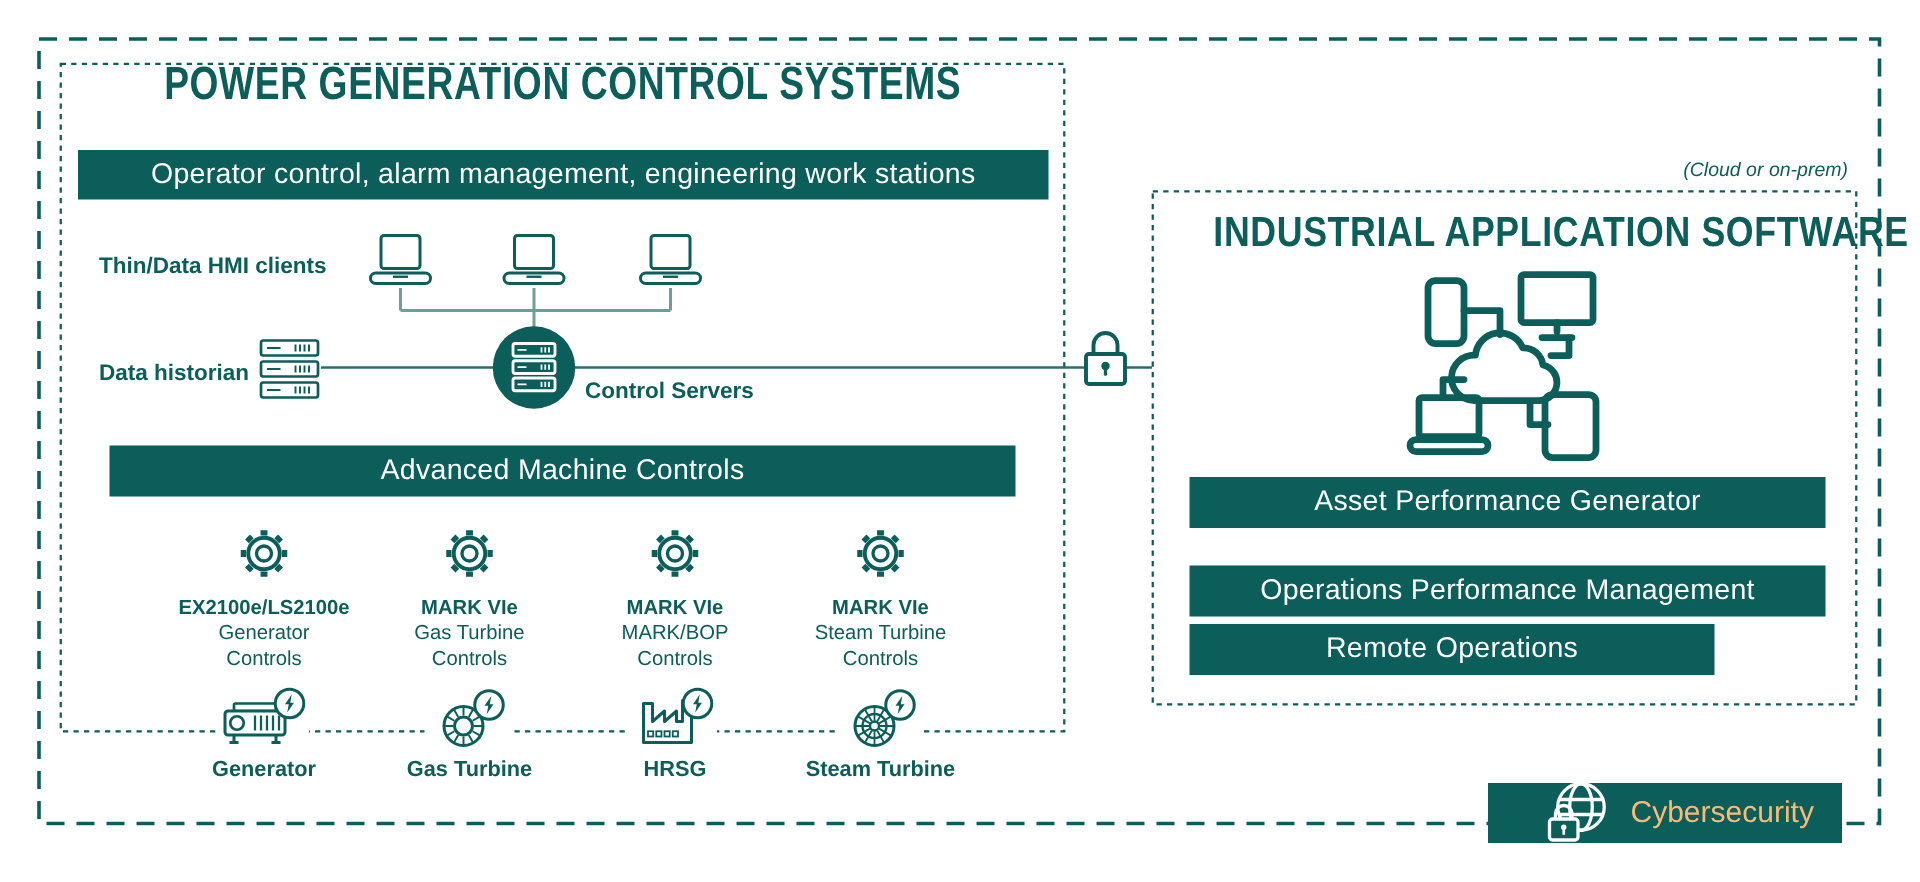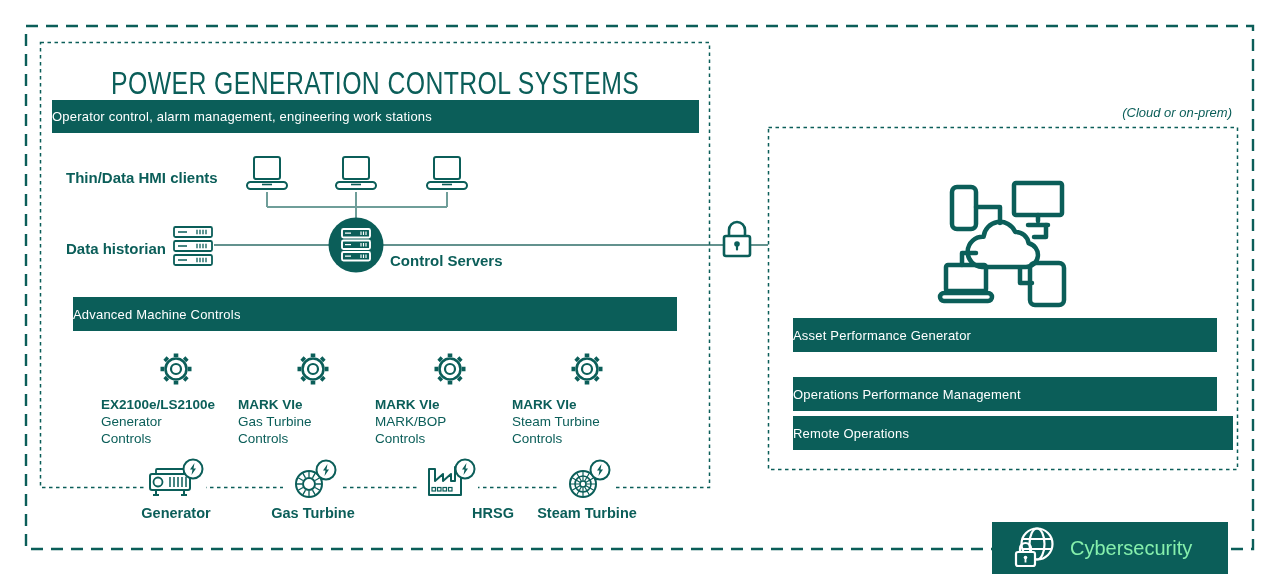--- a/index.html
+++ b/index.html
@@ -9,32 +9,32 @@
   }
   .abs{position:absolute;}
   svg{display:block;overflow:visible;}
   .ic{color:var(--teal,#0b5e59);}
   .underlay{position:absolute;left:0;top:0;}
   .b-outer{stroke:var(--teal,#0b5e59);stroke-width:2.4;fill:none;stroke-dasharray:12 8;}
   .b-inner{stroke:var(--teal,#0b5e59);stroke-width:1.5;fill:none;stroke-dasharray:3.5 3.5;}
   .l-light{stroke:var(--light_line,#6f9e99);stroke-width:2;fill:none;}
   .l-main{stroke:var(--main_line,#2f6e68);stroke-width:1.6;fill:none;}
   .cond{display:inline-block;transform:scaleX(0.8);transform-origin:center center;white-space:nowrap;}
-  .ltitle{left:40px;top:66px;width:670px;text-align:center;font-size:31px;font-weight:400;letter-spacing:.5px;}
+  .ltitle{left:40px;top:38px;width:670px;text-align:center;font-size:31px;font-weight:700;letter-spacing:.5px;}
   .rtitle{left:768px;top:139px;width:470px;text-align:center;font-size:28px;font-weight:800;letter-spacing:.5px;}
   .rtitle .cond{transform:scaleX(0.85);}
-  .banner{background:var(--teal,#0b5e59);color:#fff;display:flex;align-items:center;
-          font-size:13px;font-weight:400;letter-spacing:.2px;}
+  .banner{background:var(--teal,#0b5e59);color:#fff;display:flex;align-items:center;justify-content:center;
+          font-size:19px;font-weight:400;letter-spacing:.2px;}
   .lab{font-weight:700;font-size:15px;white-space:nowrap;}
   .colhead{font-weight:700;}
-  .ctrl{width:150px;text-align:left;font-size:13.5px;line-height:17px;}
+  .ctrl{width:150px;text-align:center;font-size:13.5px;line-height:17px;}
   .eqlab{width:150px;text-align:center;font-weight:700;font-size:14.5px;white-space:nowrap;}
   .note{font-style:italic;font-size:13px;text-align:right;}
-  .cyber{left:992px;top:522px;width:236px;height:52px;background:var(--teal,#0b5e59);color:#86efac;
-         display:flex;align-items:center;gap:12px;padding-left:16px;box-sizing:border-box;font-size:20px;}
+  .cyber{left:992px;top:522px;width:236px;height:40px;background:var(--teal,#0b5e59);color:#fdba74;
+         display:flex;align-items:center;gap:12px;padding-left:33px;box-sizing:border-box;font-size:20px;}
 </style>
 </head>
 <body>
 
 <div class="stage">
 
   <svg class="underlay" width="1280" height="588" viewBox="0 0 1280 588">
     <rect class="b-outer" x="26" y="26" width="1227" height="523"></rect>
     <rect class="b-inner" x="40.5" y="42.5" width="669" height="445"></rect>
     <rect class="b-inner" x="768.5" y="127.5" width="469" height="342"></rect>
@@ -187,25 +187,28 @@
     <circle cx="26" cy="28" r="13" fill="#fff" stroke="currentColor" stroke-width="2"></circle>
     <circle cx="26" cy="28" r="8" fill="none" stroke="currentColor" stroke-width="1.6"></circle>
     <circle cx="26" cy="28" r="3" fill="none" stroke="currentColor" stroke-width="1.6"></circle>
     <path stroke="currentColor" stroke-width="1.2" d="M29.5,28 L38.5,28 M29.03,29.75 L36.8,34.25 M27.75,31.03 L32.25,38.8 M26,31.5 L26,40.5 M24.25,31.03 L19.75,38.8 M22.97,29.75 L15.2,34.25 M22.5,28 L13.5,28 M22.97,26.25 L15.2,21.75 M24.25,24.97 L19.75,17.2 M26,24.5 L26,15.5 M27.75,24.97 L32.25,17.2 M29.03,26.25 L36.8,21.75"></path>
     <circle cx="43" cy="14" r="9.5" fill="#fff" stroke="currentColor" stroke-width="2"></circle>
     <polygon points="44.5,8 40,14.5 42.5,14.5 41.5,20 46,13.5 43.5,13.5" fill="currentColor"></polygon>
   </svg>
 
   <div class="abs eqlab" style="left:101px;top:505px;">Generator</div>
   <div class="abs eqlab" style="left:238px;top:505px;">Gas Turbine</div>
-  <div class="abs eqlab" style="left:364px;top:505px;text-align:right;">HRSG</div>
+  <div class="abs eqlab" style="left:375px;top:505px;">HRSG</div>
   <div class="abs eqlab" style="left:512px;top:505px;">Steam Turbine</div>
 
   <div class="abs note" style="left:900px;top:105px;width:332px;">(Cloud or on-prem)</div>
 
+  <div class="abs rtitle">
+    <span class="cond">INDUSTRIAL APPLICATION SOFTWARE</span>
+  </div>
 
   <svg class="abs ic" style="left:940px;top:183px;" width="126" height="122" viewBox="0 0 126 122">
     <g fill="none" stroke="currentColor" stroke-width="4.5" stroke-linejoin="round" stroke-linecap="round">
       <rect x="12" y="4" width="24" height="42" rx="5"></rect>
       <rect x="74" y="0" width="48" height="32" rx="2"></rect>
       <path d="M98,32 v6 M88,42 h20"></path>
       <path d="M36,24 h24 v16"></path>
       <path d="M106,42 v12 h-12"></path>
       <path d="M22,82 v-12 h14"></path>
       <path d="M80,86 v14 h12"></path>
@@ -215,21 +218,21 @@
       <rect x="90" y="80" width="34" height="42" rx="5"></rect>
     </g>
   </svg>
 
   <div class="abs banner" style="left:793px;top:318px;width:424px;height:34px;">
     <span>Asset Performance Generator</span>
   </div>
   <div class="abs banner" style="left:793px;top:367px;width:424px;height:34px;margin-top:10px;">
     <span>Operations Performance Management</span>
   </div>
-  <div class="abs banner" style="left:793px;top:416px;width:440px;height:34px;">
+  <div class="abs banner" style="left:793px;top:416px;width:350px;height:34px;">
     <span>Remote Operations</span>
   </div>
 
   <div class="cyber abs">
     <svg width="50" height="46" viewBox="0 0 50 46">
       <g fill="none" stroke="#fff" stroke-width="2.2">
         <circle cx="29" cy="19" r="15.5"></circle>
         <ellipse cx="29" cy="19" rx="7.5" ry="15.5"></ellipse>
         <path d="M14.5,14 h29 M14.5,24 h29"></path>
         <path d="M12,27 v-3.5 a5.5,5.5 0 0 1 11,0 V27"></path>

